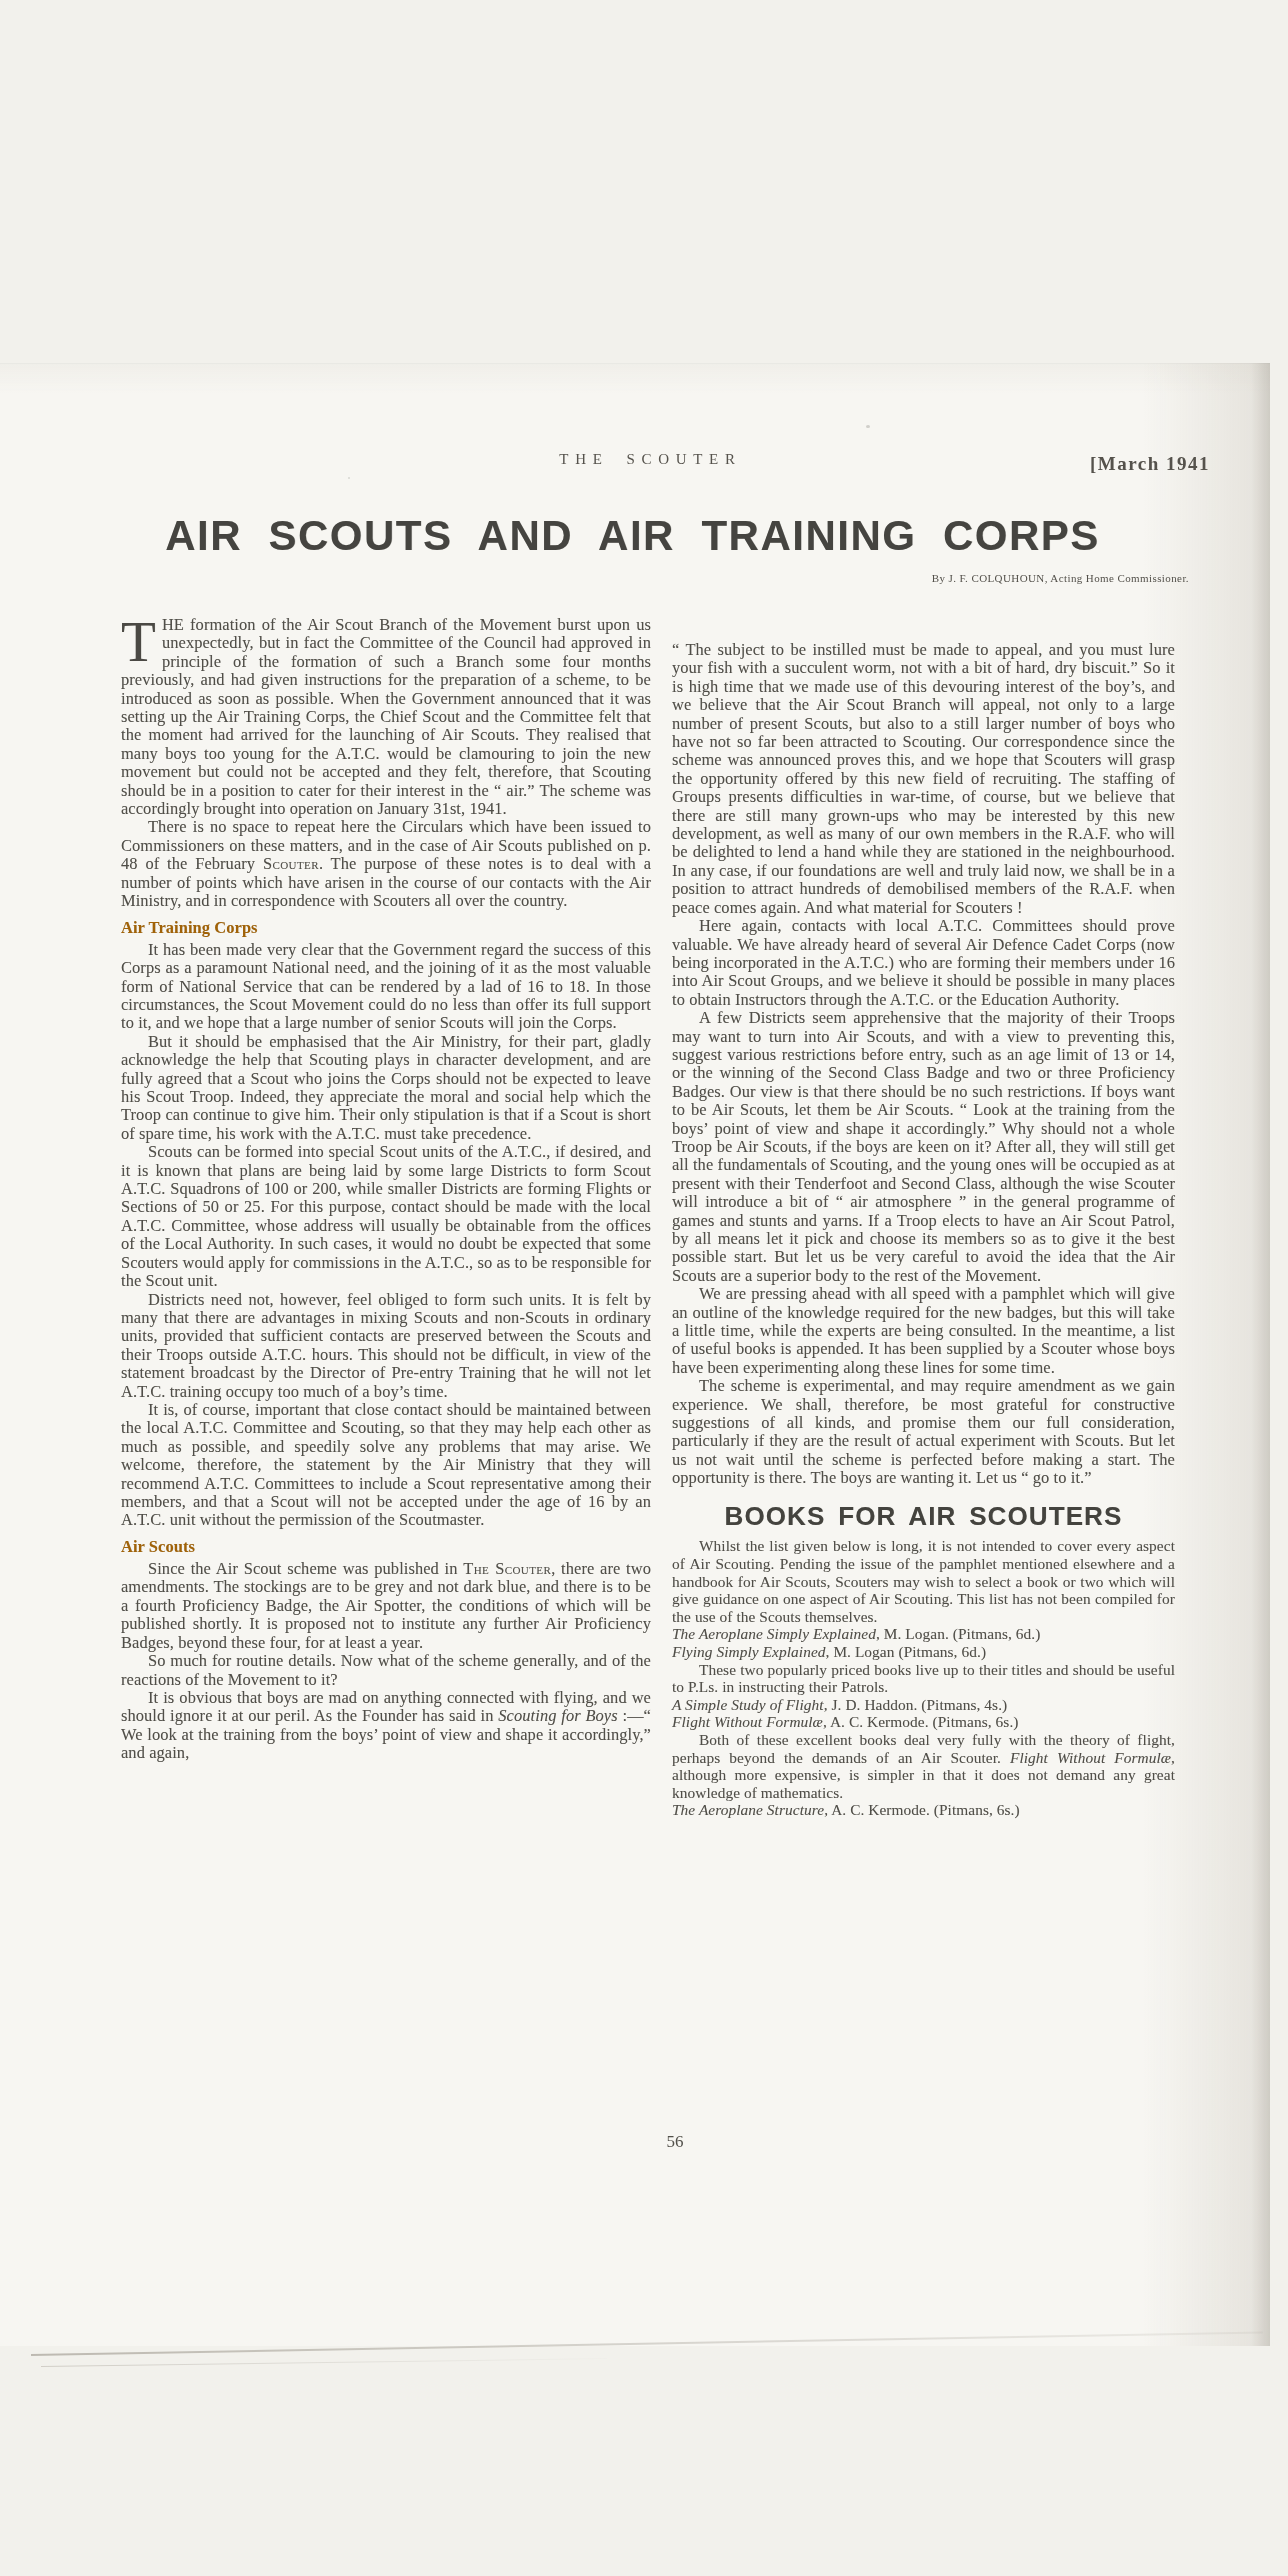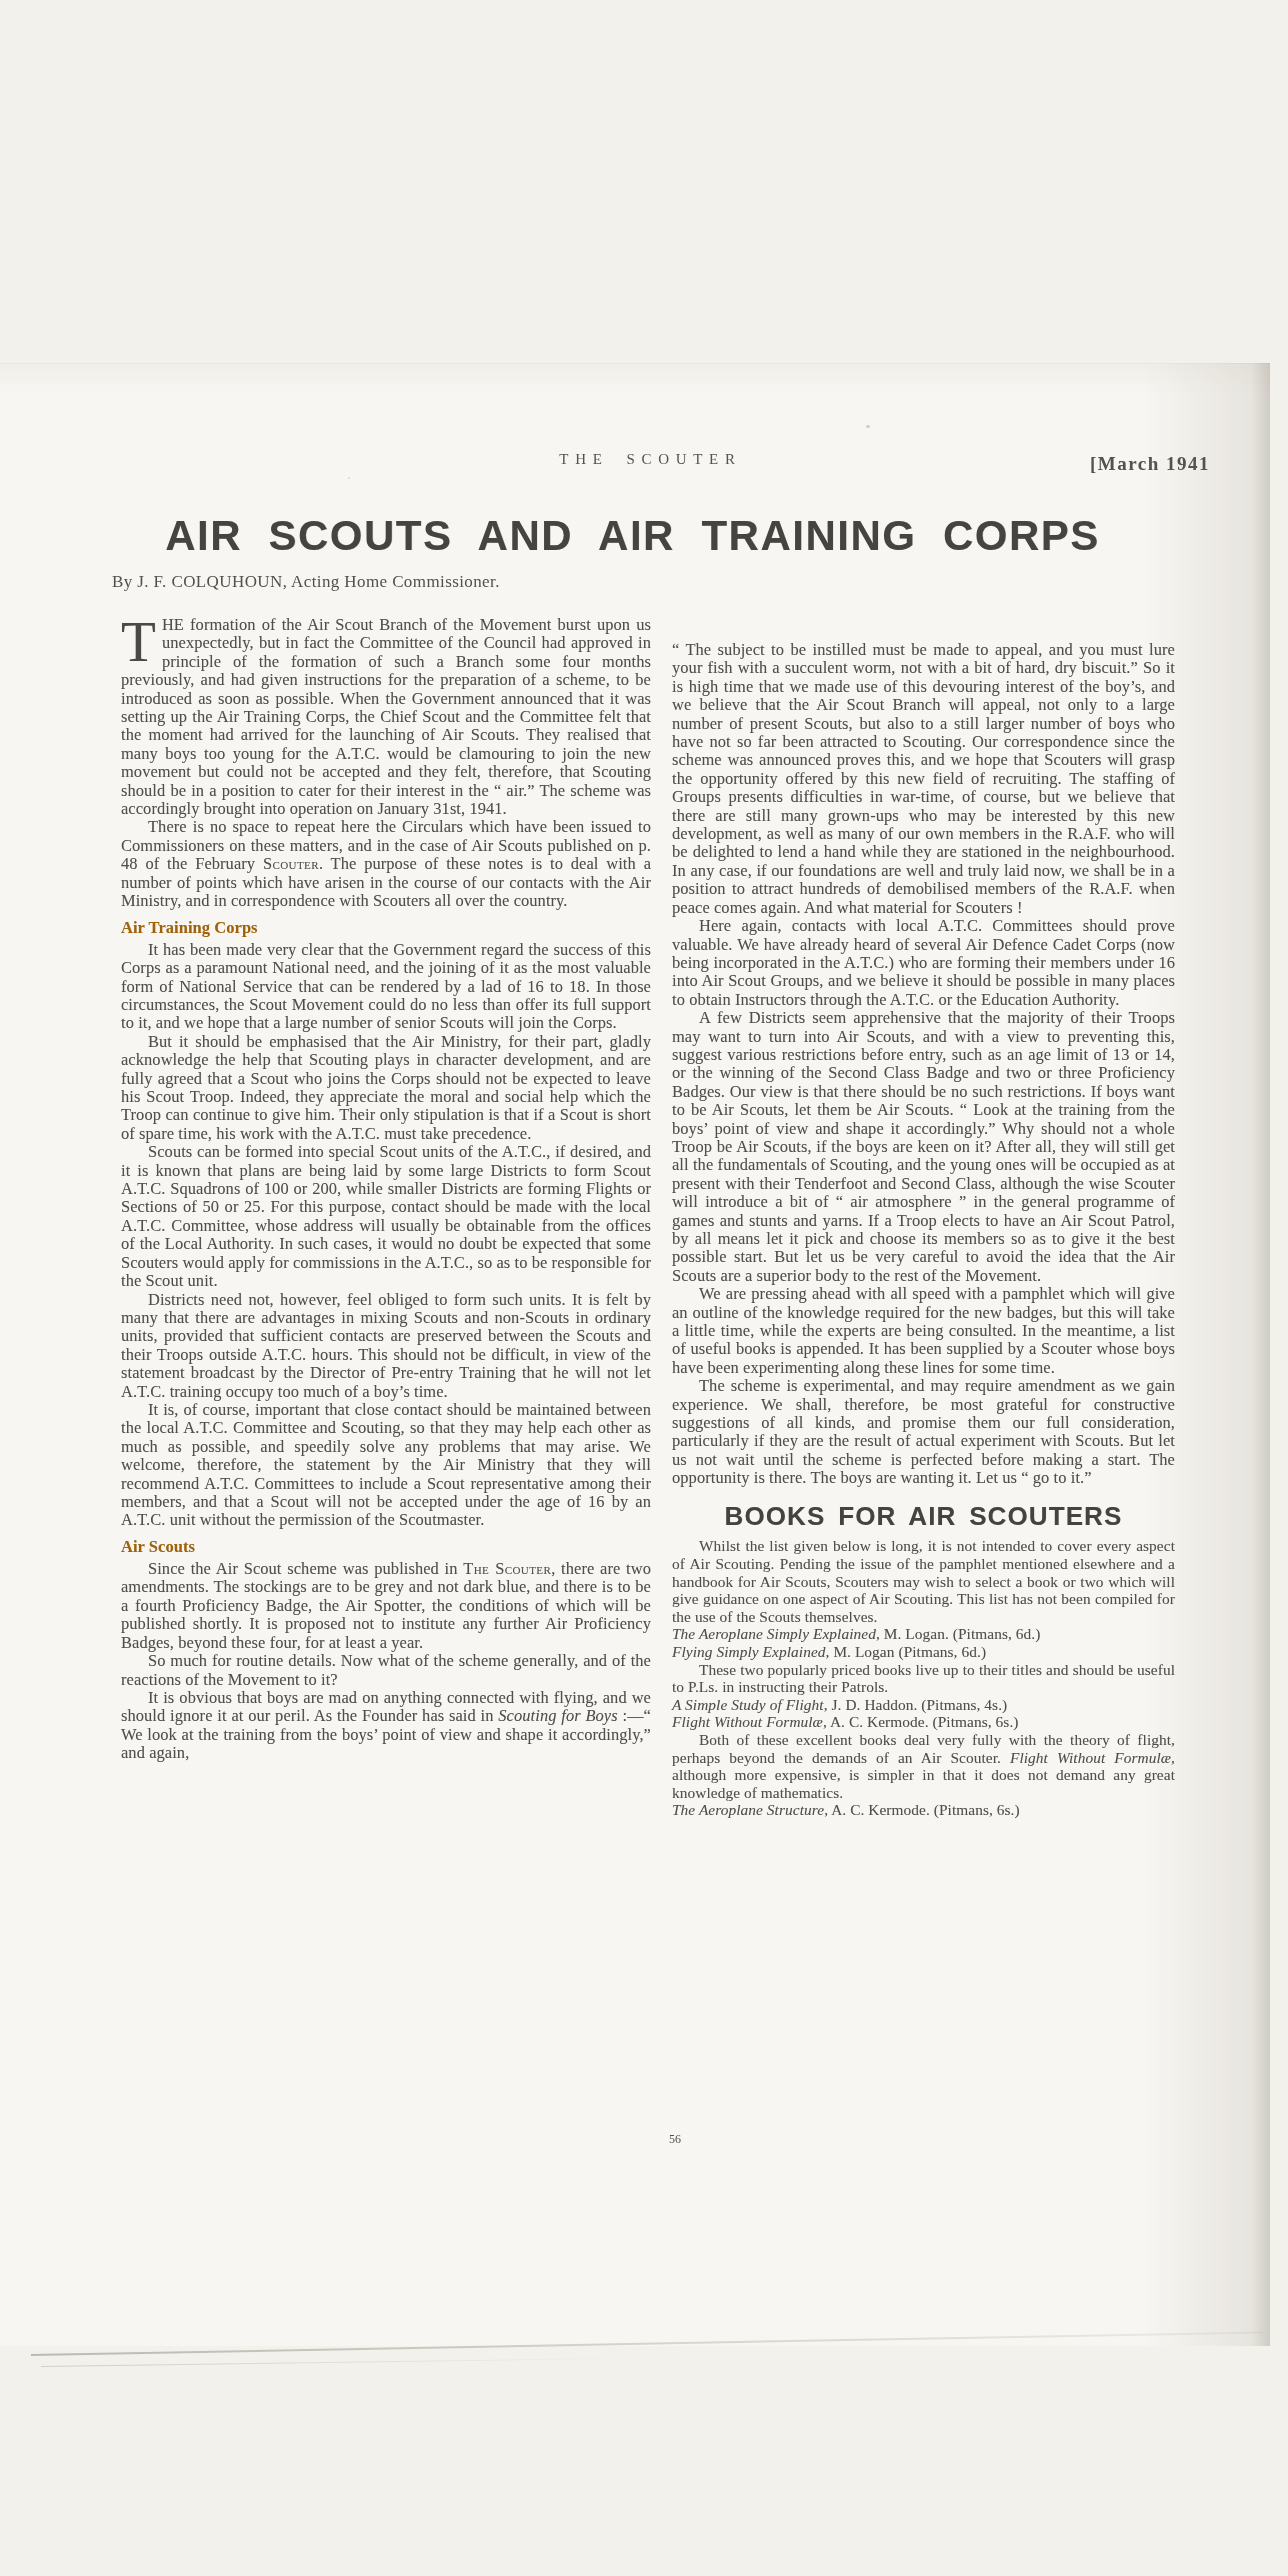--- a/index.html
+++ b/index.html
@@ -66,22 +66,22 @@
     text-align: center;
     font-family: "Liberation Sans", sans-serif;
     font-weight: 700;
     font-size: 42px; letter-spacing: 1.5px; word-spacing: 13.4px;
     color: #454440;
     text-shadow: 0.4px 0.4px 0.6px rgba(80,78,72,0.3);
     margin: 12px;
   }
   .article-byline {
     position: absolute; left: 112px; top: 572px; width: 1077px;
-    text-align: left;
-    font-size: 17px; letter-spacing: 0.4px;
+    text-align: right;
+    font-size: 11px; letter-spacing: 0.4px;
     color: #53504a;
     margin: 0;
   }
 
   
   .col {
     position: absolute; top: 616px;
     font-size: 16.4px; line-height: 18.4px;
     text-align: justify;
     color: #504e48;
@@ -117,21 +117,21 @@
     font-size: 57px; line-height: 46px;
     padding: 3px 6px 0 0;
     color: #4b4944;
   }
   .it { font-style: italic; }
   .sc { font-variant: small-caps; letter-spacing: 0.4px; }
 
   .page-number {
     position: absolute; left: 649px; top: 2132px; width: 52px;
     text-align: center;
-    font-size: 12px; color: #52504a;
+    font-size: 17px; color: #52504a;
   }
 </style>
 </head>
 <body>
 
 <div id="stage">
 
   <div class="sheet"></div>
   <div class="edge-bottom"></div>
   <div class="edge-bottom-2"></div>

